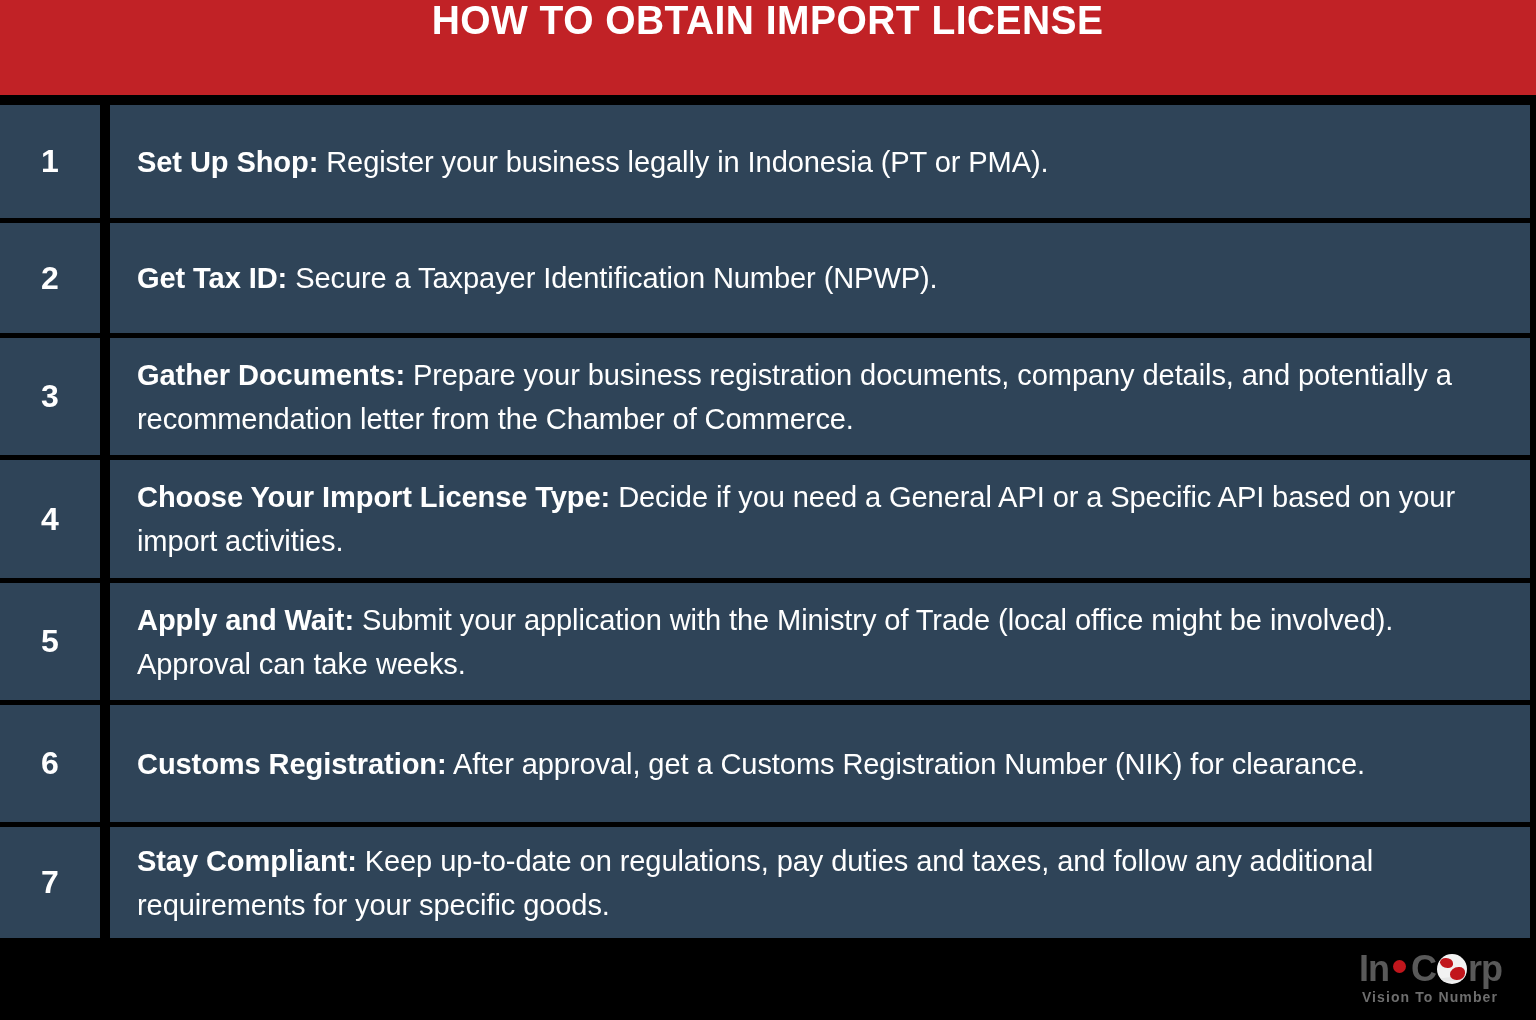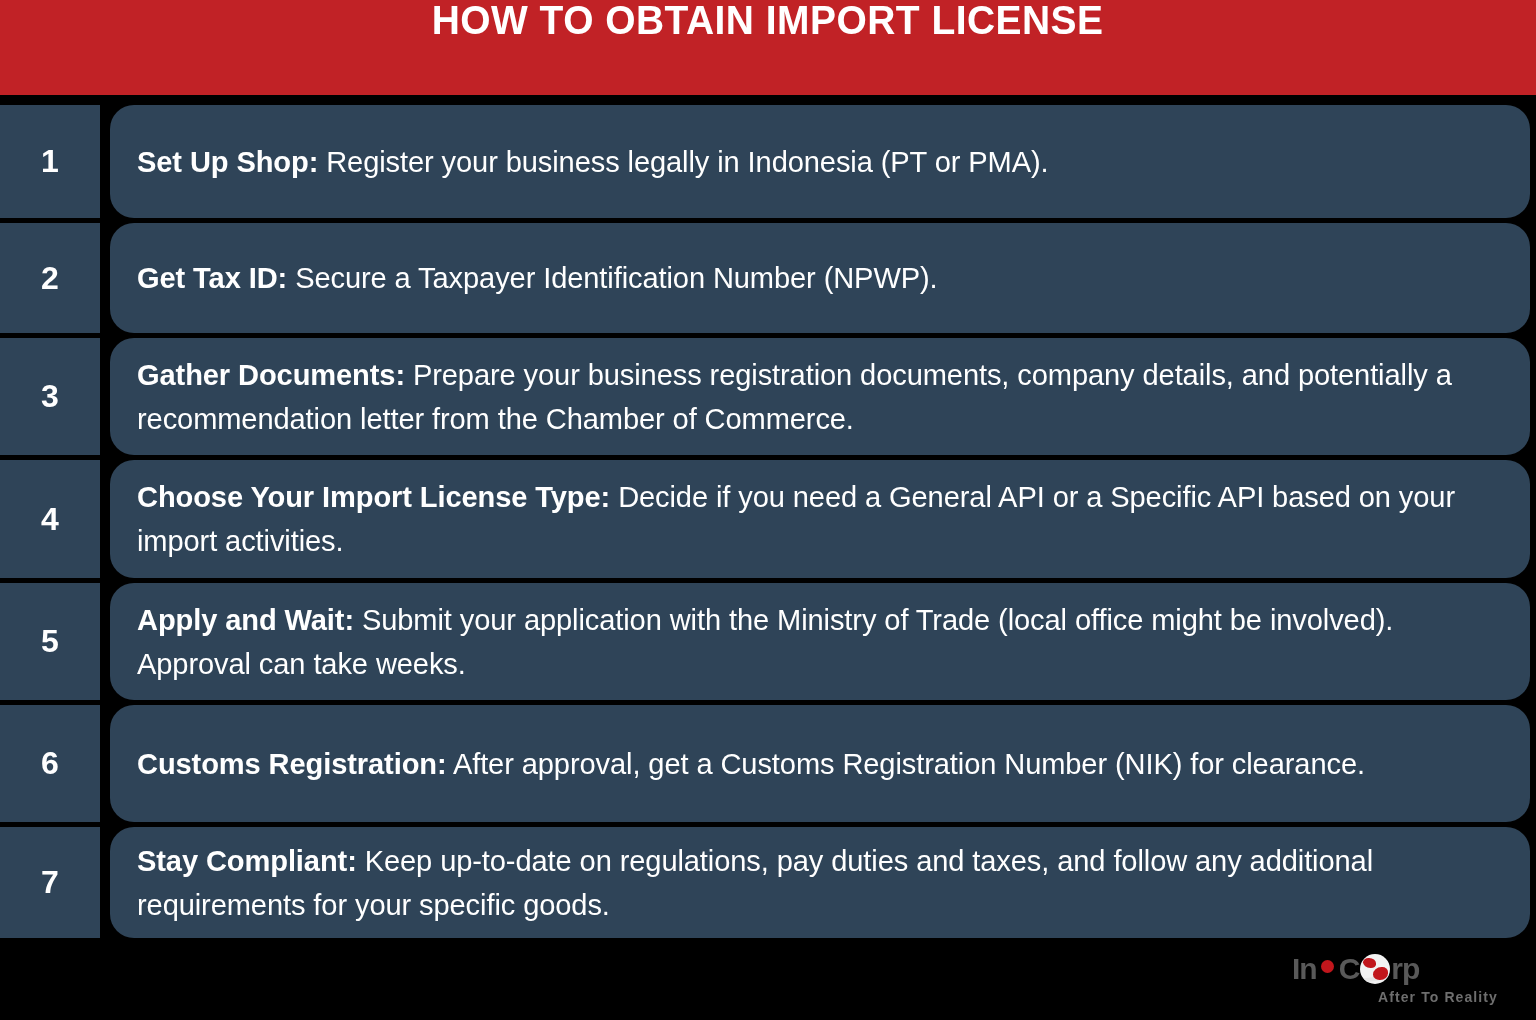--- a/index.html
+++ b/index.html
@@ -74,21 +74,20 @@
   .text-cell {
     flex: 1 1 auto;
     background: #2F4458;
     color: #FFFFFF;
     box-sizing: border-box;
     padding: 0 8px 0 27px;
     display: flex;
     flex-direction: column;
     justify-content: center;
     margin-right: 6px;
-    border-radius: 24px;
   }
   .step-text {
     font-size: 29.5px;
     line-height: 1.48;
     letter-spacing: -0.1px;
     transform: scaleX(0.985);
     transform-origin: left center;
   }
   .step-lead {
     font-weight: bold;
@@ -111,23 +110,23 @@
     height: 68px;
   }
   .logo-wordmark {
     position: absolute;
     left: 0;
     top: 0;
     width: 210px;
     height: 46px;
     display: flex;
     align-items: center;
-    justify-content: flex-start;
+    justify-content: flex-end;
     color: #595959;
-    font-size: 30px;
+    font-size: 36px;
     font-weight: bold;
     letter-spacing: -1px;
     line-height: 1;
   }
   .logo-dot {
     display: inline-block;
     width: 13px;
     height: 13px;
     border-radius: 50%;
     background: #C1161C;
@@ -249,15 +248,15 @@
   <div class="logo">
     <div class="logo-wordmark">
       <span>In</span>
       <span class="logo-dot"></span>
       <span>C</span>
       <span class="logo-globe">
         <span class="logo-globe-band"></span>
       </span>
       <span>rp</span>
     </div>
-    <div class="logo-tagline">After To Reality</div>
+    <div class="logo-tagline">Vision To Number</div>
   </div>
 </div>
 
 </body></html>

